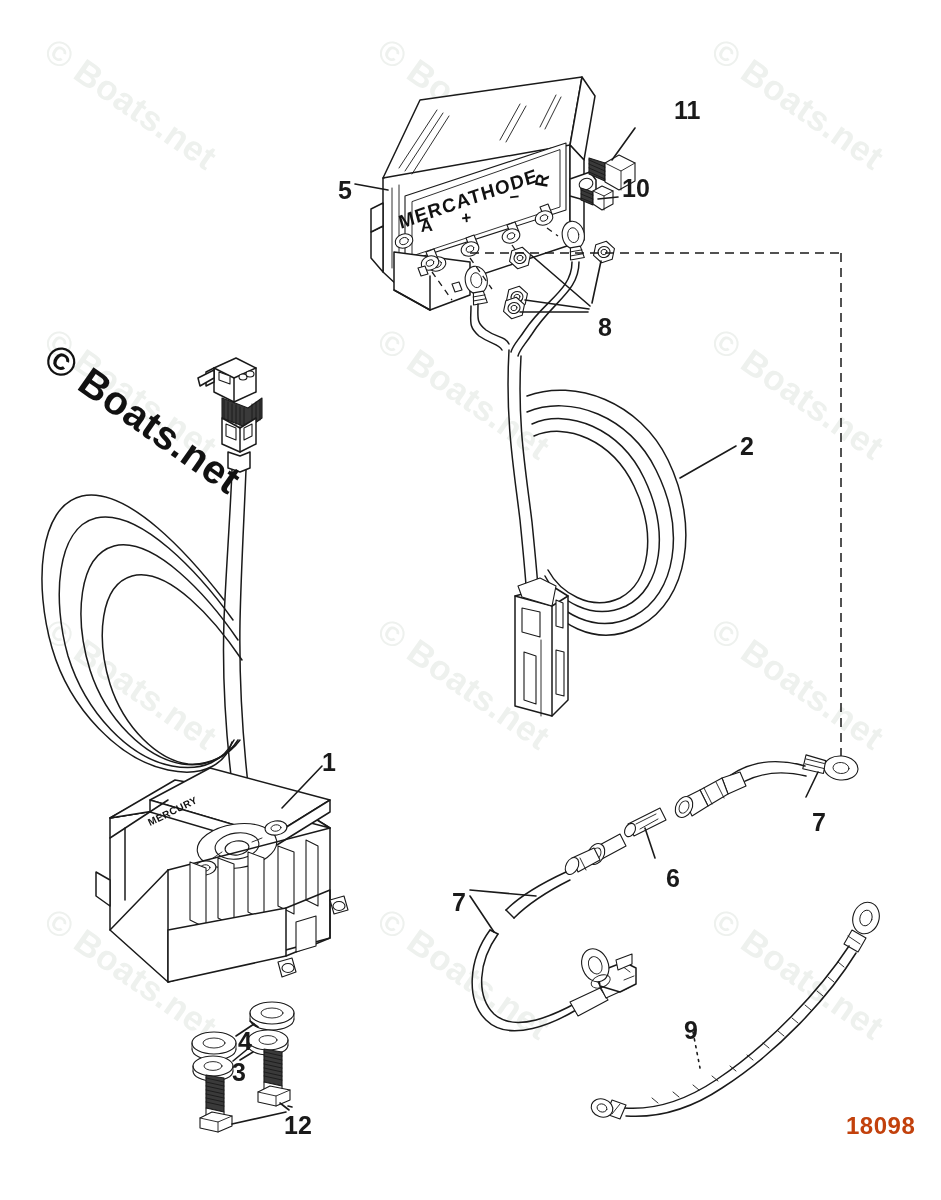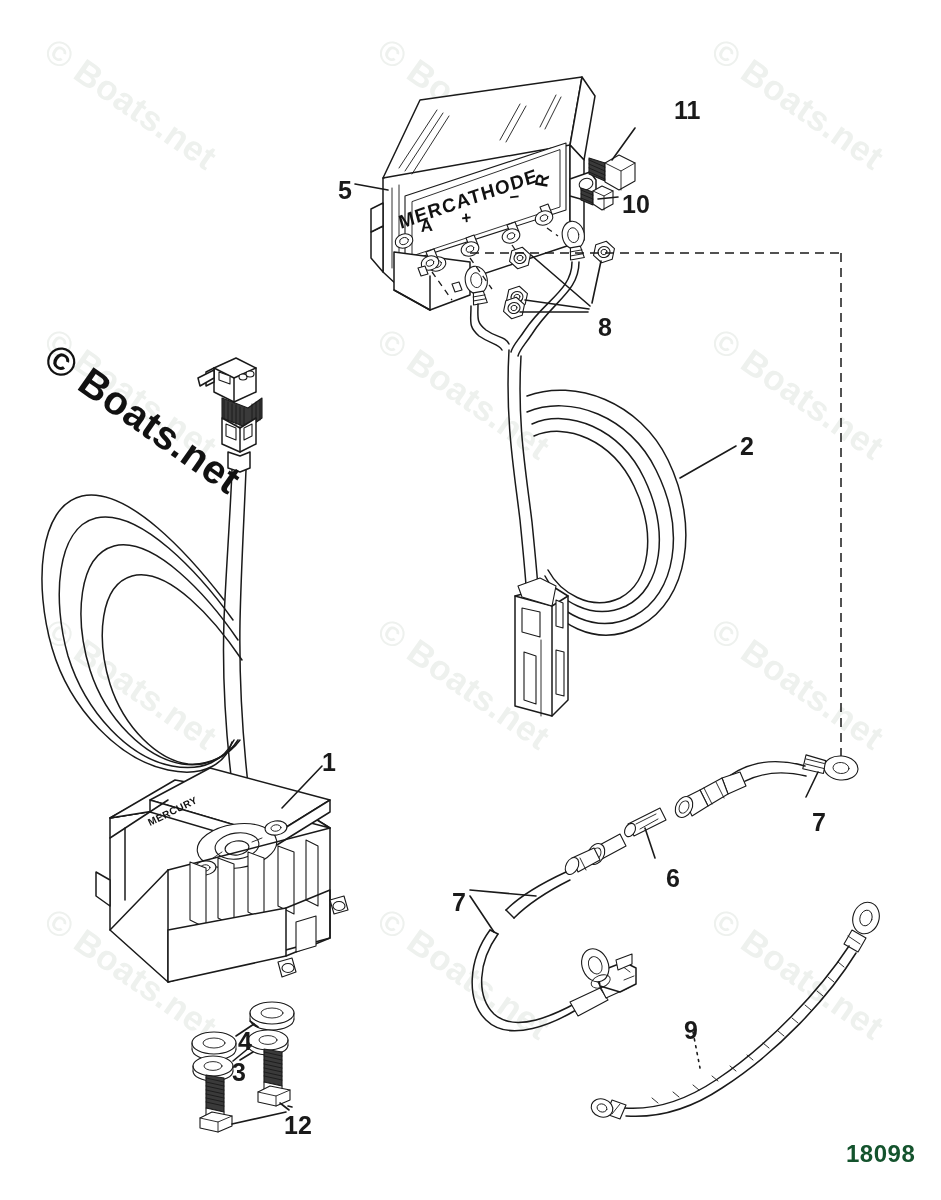--- a/index.html
+++ b/index.html
@@ -33,24 +33,23 @@
     color:#1a1a1a;
     font-size:25px;
     line-height:1;
     white-space:nowrap;
     user-select:none;
   }
   .diagno{
     position:absolute;
     font-family:"Liberation Sans",sans-serif;
     font-weight:700;
-    color:#14532d;
+    color:#c2410c;
     font-size:24px;
     letter-spacing:.5px;
-    margin-top:28px;
   }
   
   svg text.lbl{font-family:"Liberation Sans",sans-serif;font-weight:700;fill:#111;}
 </style>
 </head>
 <body>
 
 <div id="stage">
 
   <div id="wm-light-layer">
@@ -502,20 +501,20 @@
       <div class="num" style="left: 322px; top: 750px;">1</div>
       <div class="num" style="left: 740px; top: 434px;">2</div>
       <div class="num" style="left: 232px; top: 1060px;">3</div>
       <div class="num" style="left: 238px; top: 1029px;">4</div>
       <div class="num" style="left: 338px; top: 178px;">5</div>
       <div class="num" style="left: 666px; top: 866px;">6</div>
       <div class="num" style="left: 812px; top: 810px;">7</div>
       <div class="num" style="left: 452px; top: 890px;">7</div>
       <div class="num" style="left: 598px; top: 315px;">8</div>
       <div class="num" style="left: 684px; top: 1018px;">9</div>
-      <div class="num" style="left: 622px; top: 192px; text-align: right;">10</div>
+      <div class="num" style="left: 622px; top: 176px; text-align: right;">10</div>
       <div class="num" style="left: 634px; top: 98px; margin-left: 40px;">11</div>
       <div class="num" style="left: 284px; top: 1113px;">12</div>
     </div>
 
   <div class="diagno" style="left:846px;top:1112px;">18098</div>
 
 </div>
 
 </body></html>

